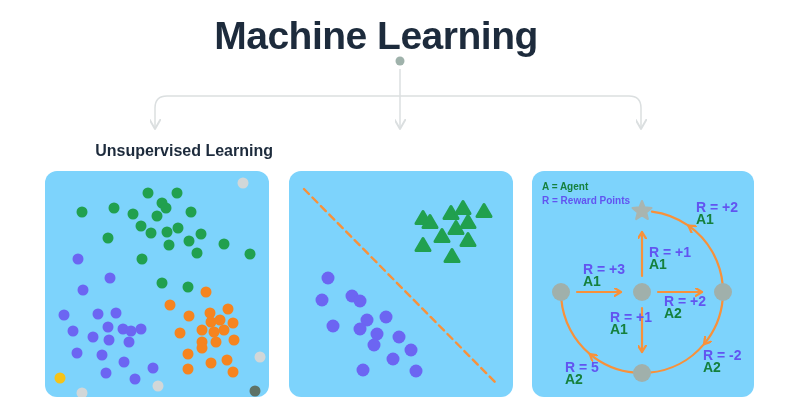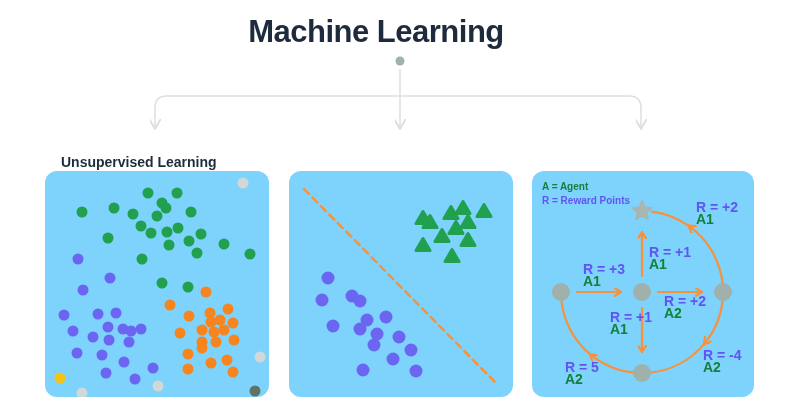--- a/index.html
+++ b/index.html
@@ -2,26 +2,26 @@
 <html><head>
 <meta charset="utf-8">
 <style>
   html,body{margin:0;padding:0;background:#ffffff;}
   .stage{
     position:relative;width:800px;height:400px;overflow:hidden;background:#ffffff;
     font-family:"Liberation Sans", sans-serif;
   }
   .main-title{
     position:absolute;left:0;top:14px;width:752px;text-align:center;margin:0;
-    font-size:31px;font-weight:800;letter-spacing:-0.5px;color:#1d2b3c;
+    font-size:39px;font-weight:800;letter-spacing:-0.5px;color:#1d2b3c;
   }
   .connector{position:absolute;left:0;top:55px;width:800px;height:80px;}
   .section-title{
-    position:absolute;top:138px;height:20px;margin:16px;text-align:left;
-    font-size:14px;font-weight:700;color:#1d2b3c;
+    position:absolute;top:138px;height:20px;margin:4px;text-align:right;
+    font-size:16px;font-weight:700;color:#1d2b3c;
   }
   .panel{
     position:absolute;top:171px;height:226px;background:#7dd3fc;border-radius:12px;
   }
   .panel svg{display:block;width:100%;height:100%;}
   #panel-unsupervised{left:45px;width:224px;}
   #panel-supervised{left:289px;width:224px;}
   #panel-reinforcement{left:532px;width:222px;}
   #title-unsupervised{left:45px;width:224px;}
   #title-supervised{left:289px;width:224px;}
@@ -204,21 +204,21 @@
         </div>
         <div class="rl-label" style="left: 78px; top: 140px;">
           <span class="rwd">R = +1</span>
           <span class="act">A1</span>
         </div>
         <div class="rl-label" style="left: 164px; top: 30px;">
           <span class="rwd">R = +2</span>
           <span class="act">A1</span>
         </div>
         <div class="rl-label" style="left: 171px; top: 178px;">
-          <span class="rwd">R = -4</span>
+          <span class="rwd">R = -2</span>
           <span class="act">A2</span>
         </div>
         <div class="rl-label" style="left: 33px; top: 190px;">
           <span class="rwd">R = 5</span>
           <span class="act">A2</span>
         </div>
       </div>
   </div>
 
 </div>

